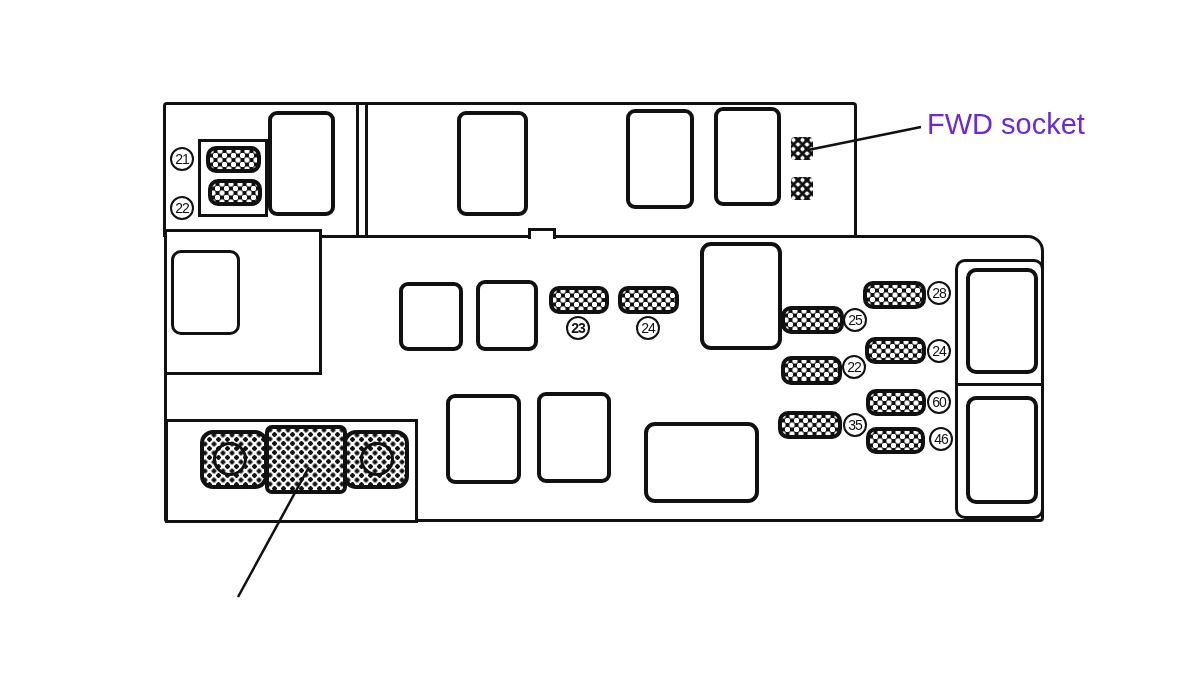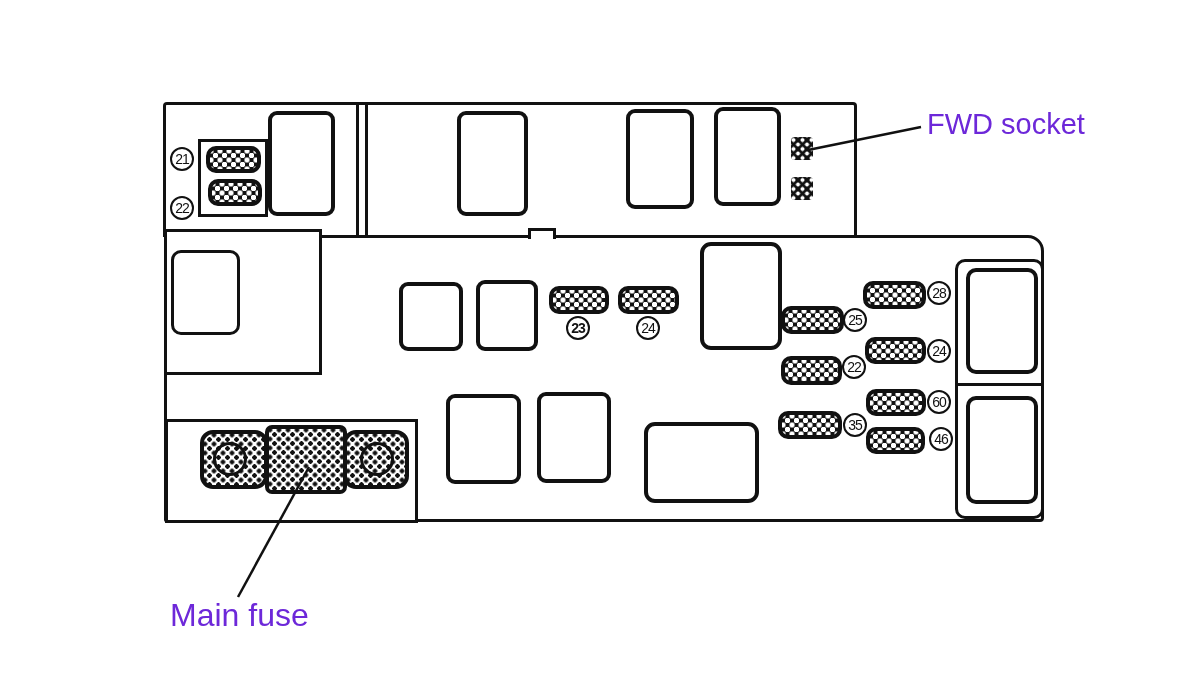--- a/index.html
+++ b/index.html
@@ -111,20 +111,19 @@
   <div class="rrect" style="left:966px; top:396px; width:72px; height:108px; border-radius:10px; z-index:8;"></div>
 
   <div class="box" style="left:165px; top:419px; width:253px; height:104px; z-index:6;"></div>
   <div class="dotpad" style="left:200px; top:430px; width:68px; height:59px; border-radius:13px; z-index:9;"></div>
   <div class="dotpad" style="left:343px; top:430px; width:66px; height:59px; border-radius:13px; z-index:9;"></div>
   <div class="dotpad" style="left:265px; top:425px; width:82px; height:69px; border-radius:7px; z-index:10;"></div>
   <div class="bolt" style="left:213px; top:442px;"></div>
   <div class="bolt" style="left:360px; top:442px;"></div>
 
   <div class="lbl" style="left:927px; top:108px; font-size:29px;">FWD socket</div>
-  <div class="lbl" style="left:170px; top:597px; font-size:32px;">Main fuse</div>
 
   <svg width="1200" height="680" style="position:absolute; left:0; top:0; z-index:30; pointer-events:none;">
     <line x1="808" y1="150" x2="921" y2="127" stroke="#111" stroke-width="2.5"></line>
     <line x1="309" y1="467" x2="238" y2="597" stroke="#111" stroke-width="2.5"></line>
   </svg>
 
 </div>
 
 </body></html>

